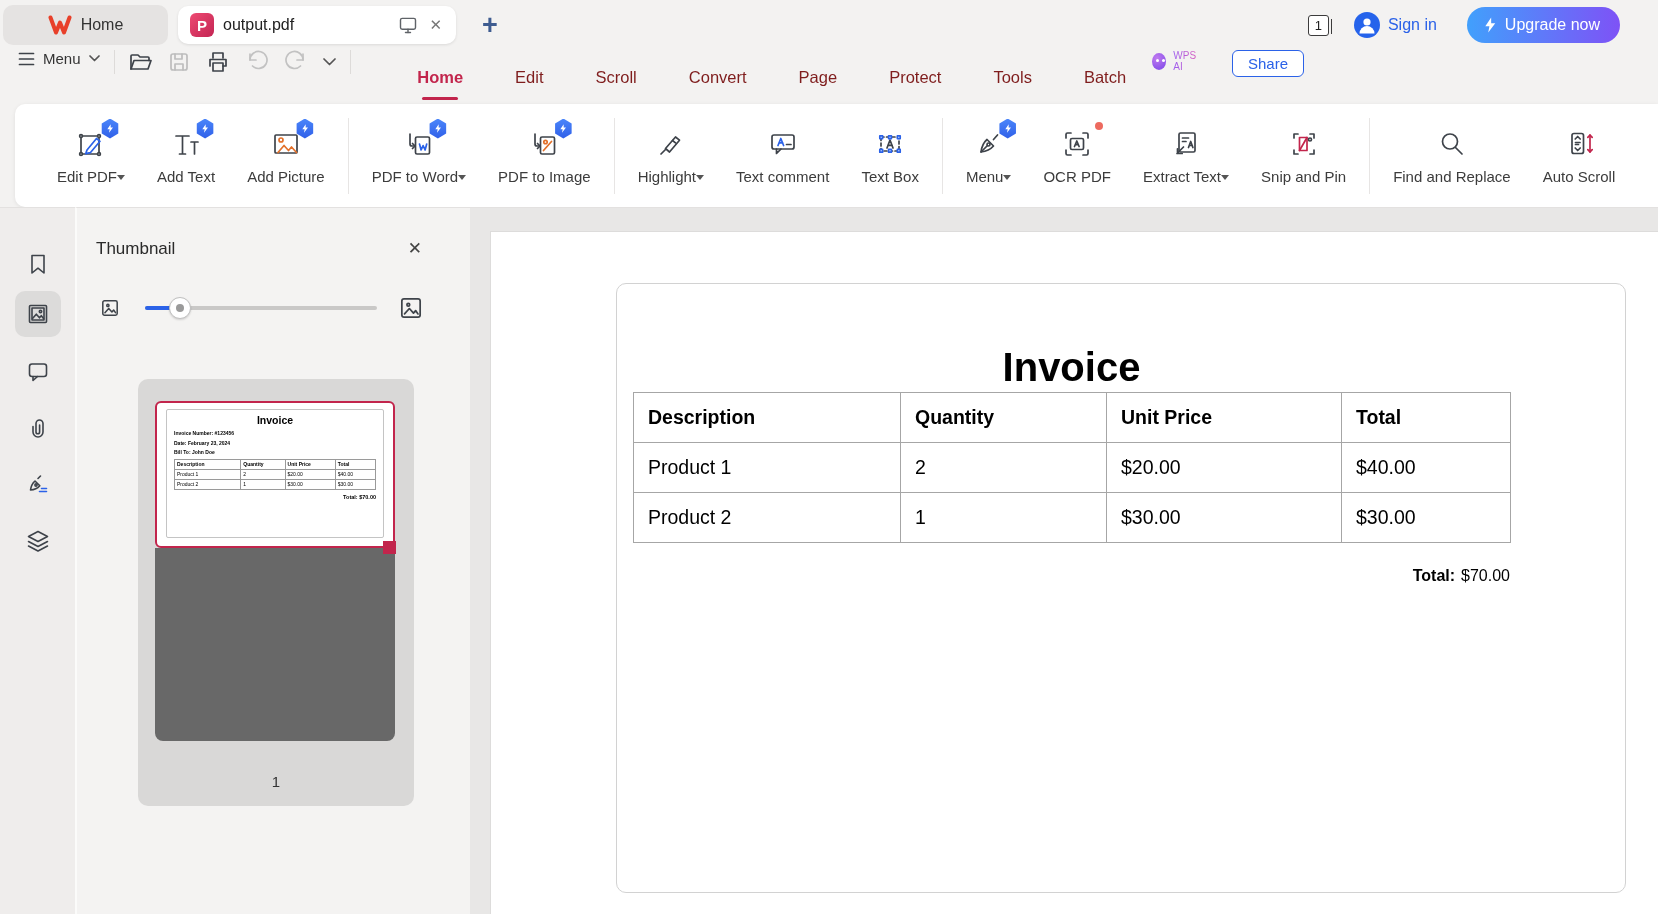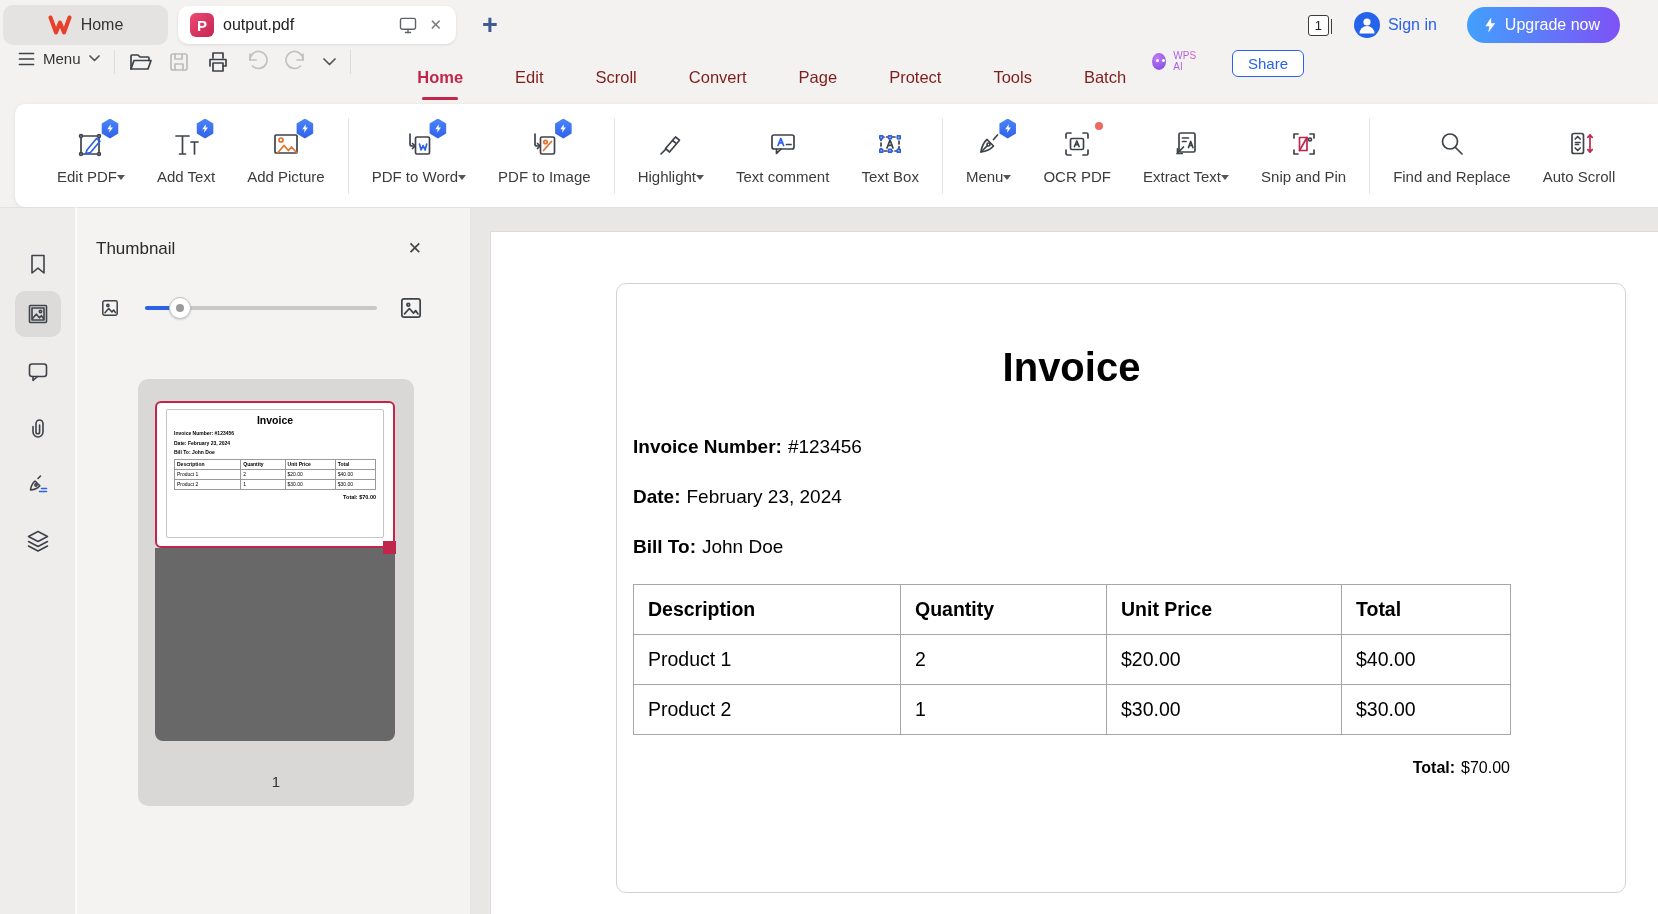--- a/index.html
+++ b/index.html
@@ -600,25 +600,20 @@
     </div>
     <div class="pagenum">1</div>
   </div>
 </div>
 
 <div class="docarea">
   <div class="sheet">
     <div class="invbox">
       <div class="invinner">
         <div class="invtitle">Invoice</div>
-        <div class="fields">
-          <p><b>Invoice Number:</b><span>#123456</span></p>
-          <p><b>Date:</b><span>February 23, 2024</span></p>
-          <p><b>Bill To:</b><span>John Doe</span></p>
-        </div>
         <table class="invtable">
           <tbody>
               <tr>
             <th class="c1">Description</th>
             <th class="c2">Quantity</th>
             <th class="c3">Unit Price</th>
             <th class="c4">Total</th>
           </tr>
           <tr>
             <td>Product 1</td>

